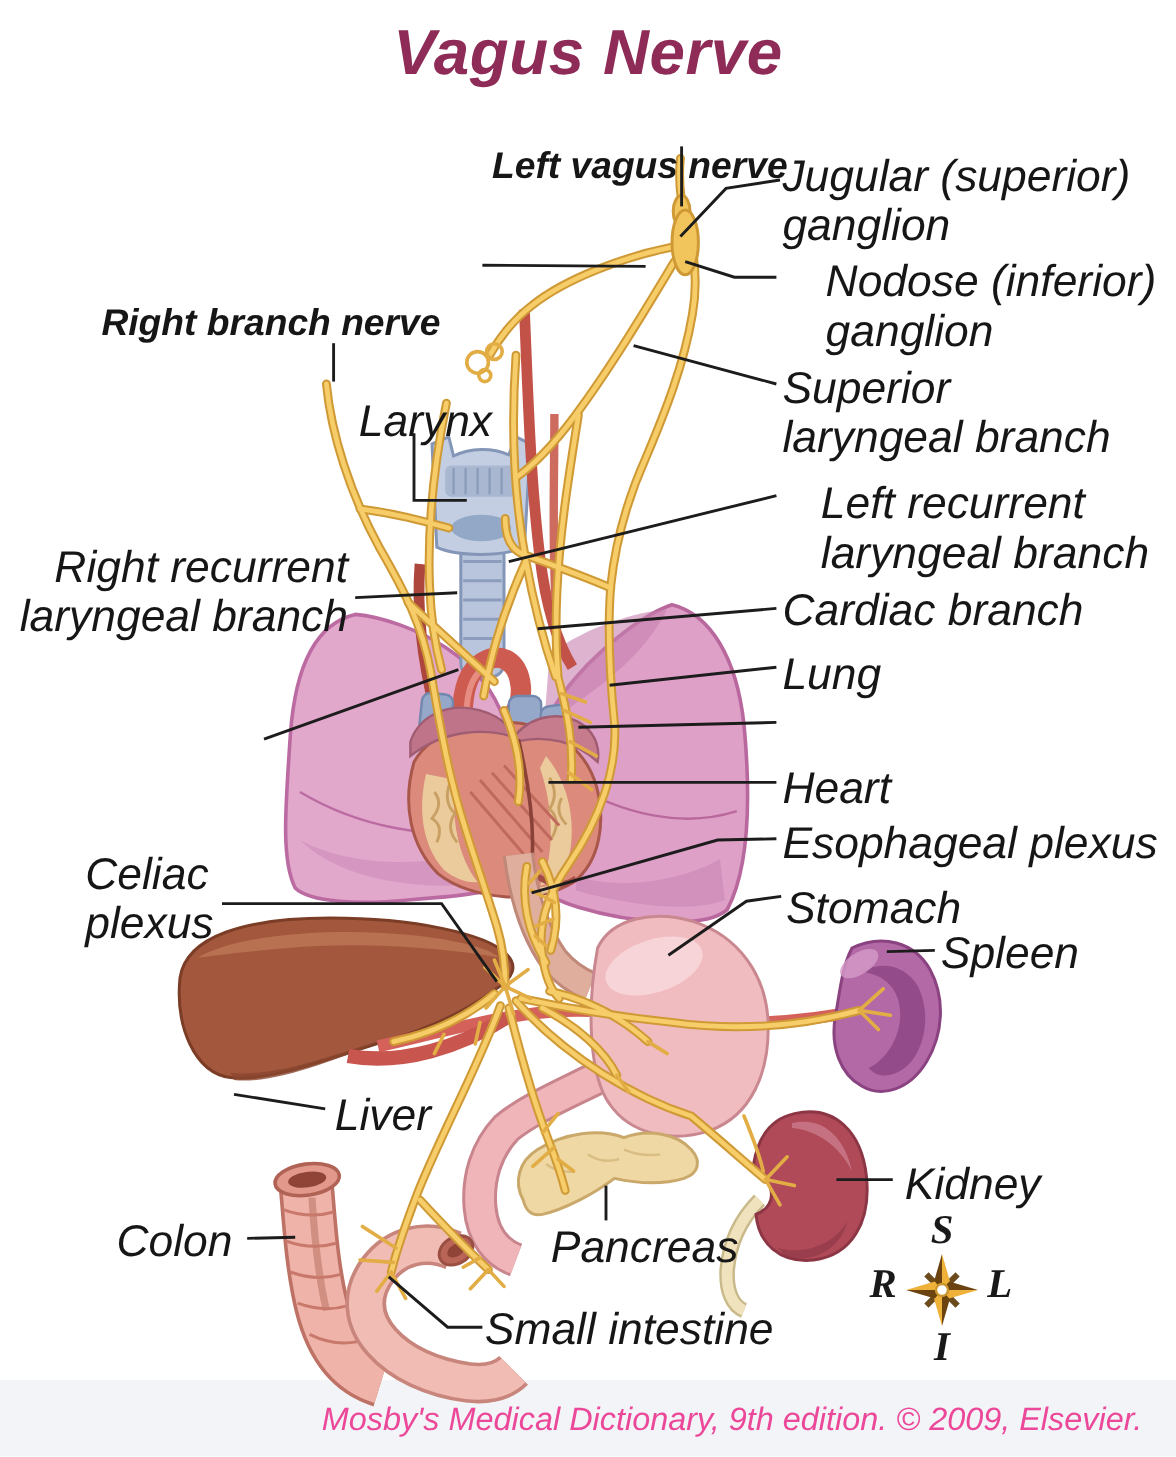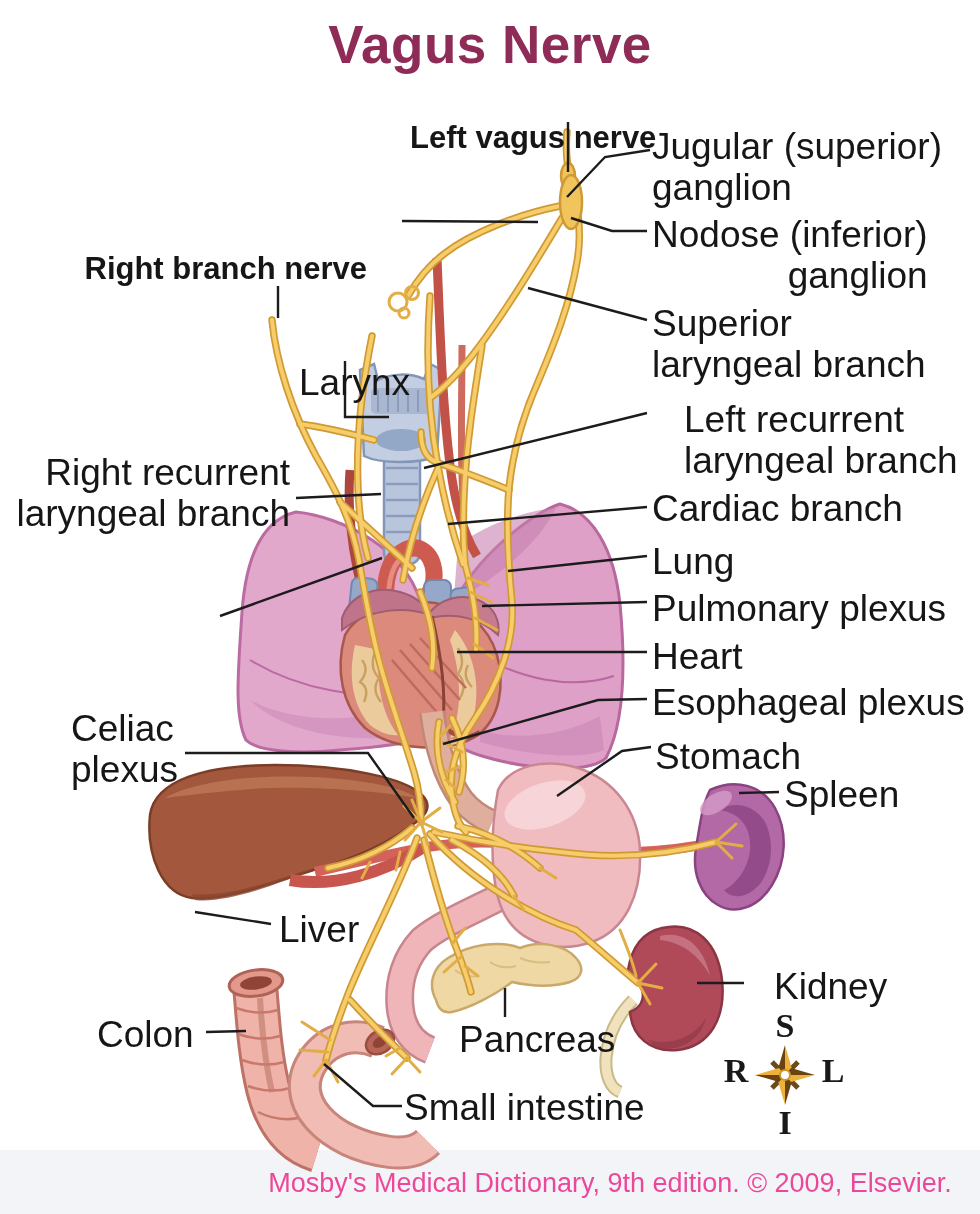--- a/index.html
+++ b/index.html
@@ -1,17 +1,17 @@
 <!DOCTYPE html>
 <html><head>
 <meta charset="utf-8">
 <style>
   html,body{margin:0;padding:0;background:#ffffff;}
   #stage{position:relative;width:980px;height:1214px;background:#ffffff;overflow:hidden;
-         font-family:"Liberation Sans",sans-serif;}
+         font-family:"Liberation Sans",sans-serif;font-style:italic;}
   #art{position:absolute;left:0;top:0;z-index:1;}
   .lbl{position:absolute;z-index:3;font-size:37px;line-height:41px;color:#161616;
        white-space:pre-line;}
   .b{font-weight:bold;font-size:31px;}
   .ra{text-align:right;}
   .ctr{text-align:center;}
   #title{position:absolute;z-index:3;left:0;top:14px;width:980px;text-align:center;
          font-size:53px;font-weight:bold;letter-spacing:.5px;color:#8e2b57;}
   #footer{position:absolute;z-index:3;left:240px;top:1168px;width:740px;text-align:center;
           font-size:27px;color:#ec4899;}
@@ -302,41 +302,40 @@
     <circle cx="0" cy="0" r="5" fill="#ffffff" stroke="#c9972e" stroke-width="2"></circle>
   </g>
 </svg>
 
 <div id="title">Vagus Nerve</div>
 <div id="footer">Mosby's Medical Dictionary, 9th edition. © 2009, Elsevier.</div>
 
 <div class="lbl b" style="left:410px;top:84px;margin-top:33px;">Left vagus nerve</div>
 <div class="lbl" style="left:652px;top:126px;">Jugular (superior)
 ganglion</div>
-<div class="lbl" style="left:652px;top:214px;text-align:right;">Nodose (inferior)
+<div class="lbl" style="left:688px;top:214px;">Nodose (inferior)
 ganglion</div>
 <div class="lbl b ra" style="right:613px;top:248px;">Right branch nerve</div>
 <div class="lbl" style="left:652px;top:303px;">Superior
 laryngeal branch</div>
-<div class="lbl" style="left:299px;top:330px;margin-top:32px;">Larynx</div>
+<div class="lbl" style="left:299px;top:330px;">Larynx</div>
 <div class="lbl" style="left:684px;top:399px;">Left recurrent
 laryngeal branch</div>
 <div class="lbl ra" style="right:690px;top:452px;">Right recurrent
 laryngeal branch</div>
 <div class="lbl" style="left:652px;top:488px;">Cardiac branch</div>
 <div class="lbl" style="left:652px;top:541px;">Lung</div>
-<div class="lbl" style="left:652px;top:588px;">Pulmonary plexus</div>
 <div class="lbl" style="left:652px;top:636px;">Heart</div>
 <div class="lbl" style="left:652px;top:682px;">Esophageal plexus</div>
 <div class="lbl" style="left:71px;top:708px;">Celiac
 plexus</div>
 <div class="lbl" style="left:655px;top:736px;">Stomach</div>
 <div class="lbl" style="left:784px;top:774px;">Spleen</div>
 <div class="lbl" style="left:279px;top:909px;">Liver</div>
-<div class="lbl" style="left:774px;top:966px;">Kidney</div>
+<div class="lbl" style="left:754px;top:966px;">Kidney</div>
 <div class="lbl" style="left:97px;top:1014px;">Colon</div>
 <div class="lbl" style="left:404px;top:1087px;">Small intestine</div>
 <div class="lbl" style="left:459px;top:1019px;">Pancreas</div>
 
 <div class="cm" style="left:785px;top:1026px;">S</div>
 <div class="cm" style="left:785px;top:1123px;">I</div>
 <div class="cm" style="left:736px;top:1071px;">R</div>
 <div class="cm" style="left:833px;top:1071px;">L</div>
 
 </div>

